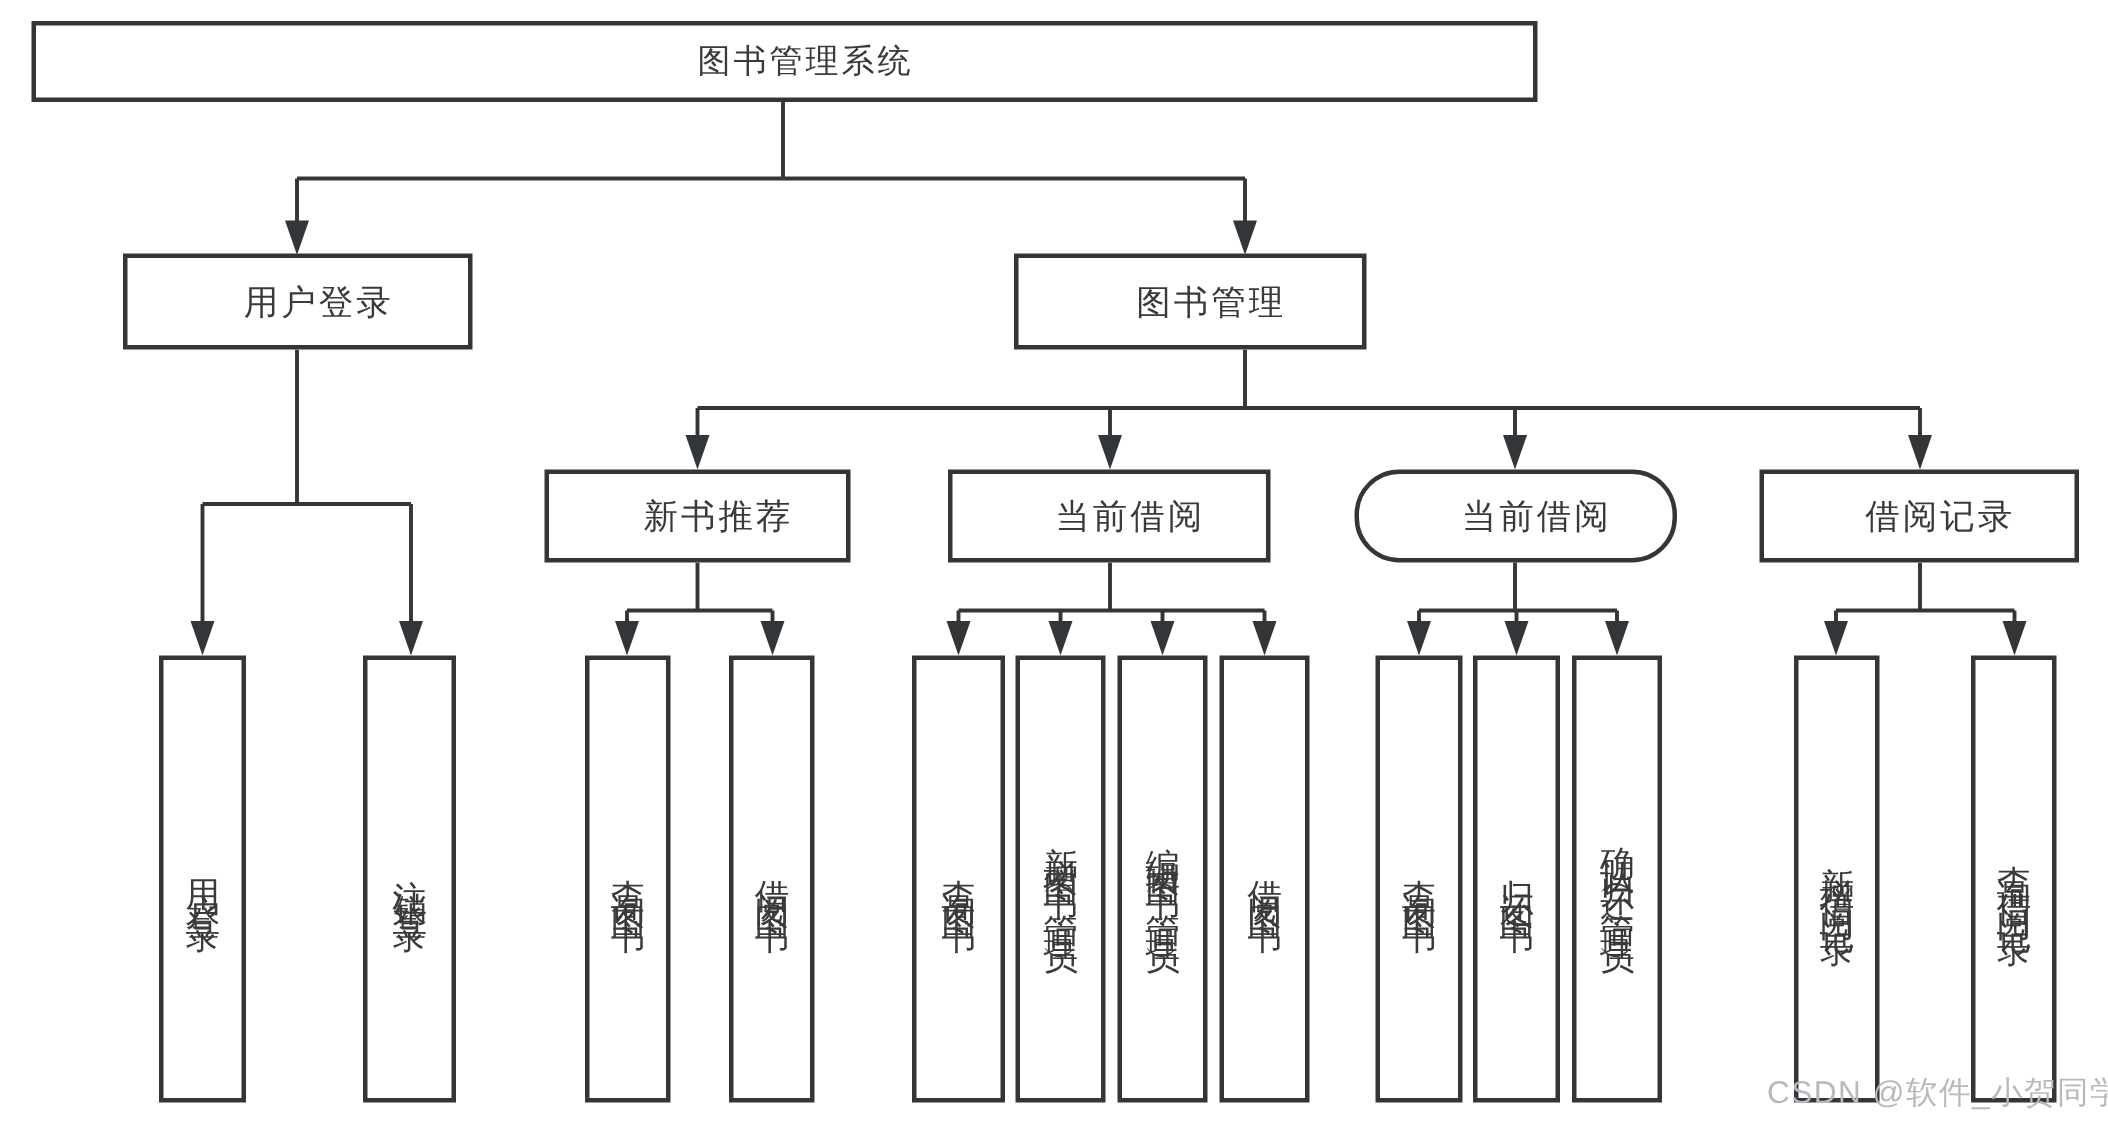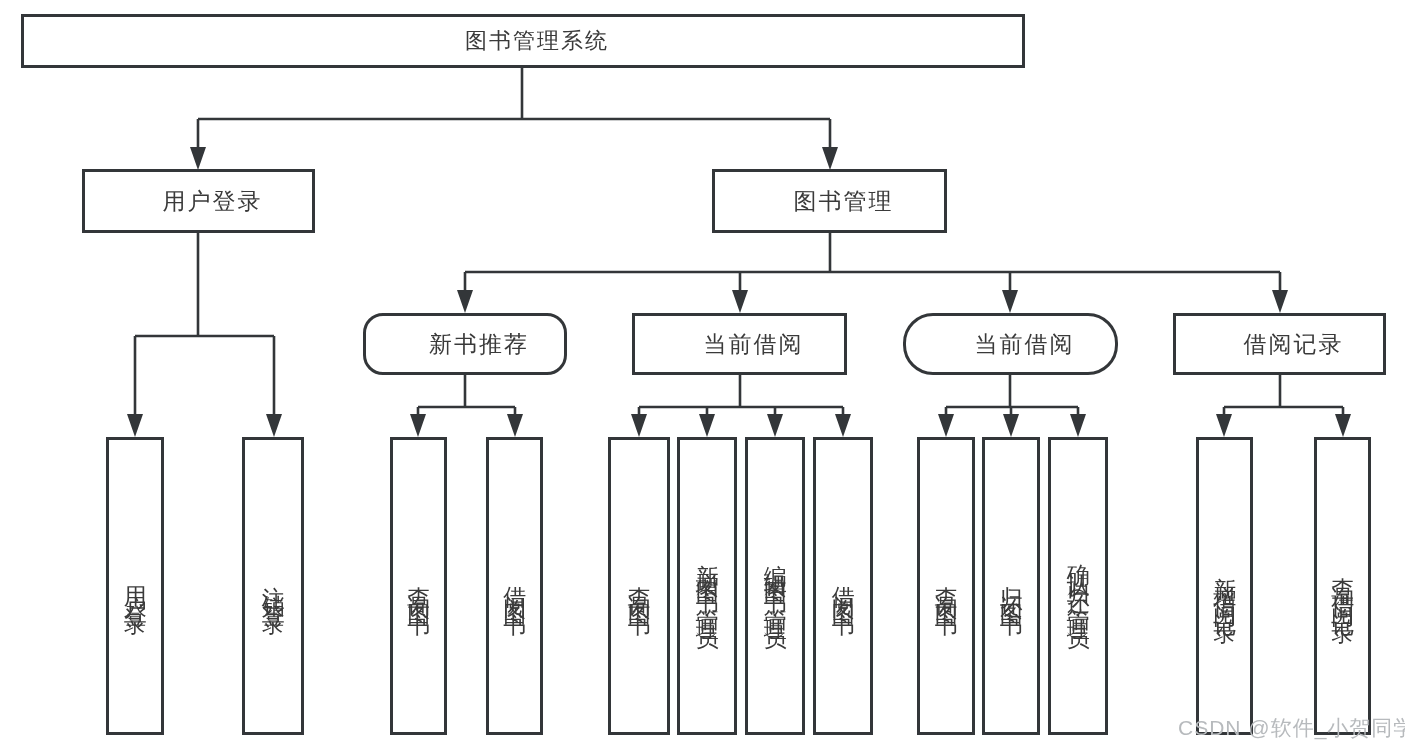--- a/index.html
+++ b/index.html
@@ -99,25 +99,25 @@
     </g>
   </svg>
 
   <div class="node hbox root-title" style="left:21px;top:14px;width:1004px;height:54px;">
     <span>图书管理系统</span>
   </div>
 
   <div class="node hbox" style="left:82px;top:169px;width:233px;height:64px;">
     <span>用户登录</span>
   </div>
-  <div class="node hbox" style="left:712px;top:169px;width:235px;height:64px;">
+  <div class="node hbox" style="left:676px;top:169px;width:235px;height:64px;">
     <span>图书管理</span>
   </div>
 
-  <div class="node hbox" style="left:363px;top:313px;width:204px;height:62px;border-radius:20px;">
+  <div class="node hbox" style="left:363px;top:313px;width:204px;height:62px;">
     <span>新书推荐</span>
   </div>
   <div class="node hbox" style="left:632px;top:313px;width:215px;height:62px;">
     <span>当前借阅</span>
   </div>
   <div class="node hbox" style="left:903px;top:313px;width:215px;height:62px;border-radius:30px;">
     <span>当前借阅</span>
   </div>
   <div class="node hbox" style="left:1173px;top:313px;width:213px;height:62px;">
     <span>借阅记录</span>

